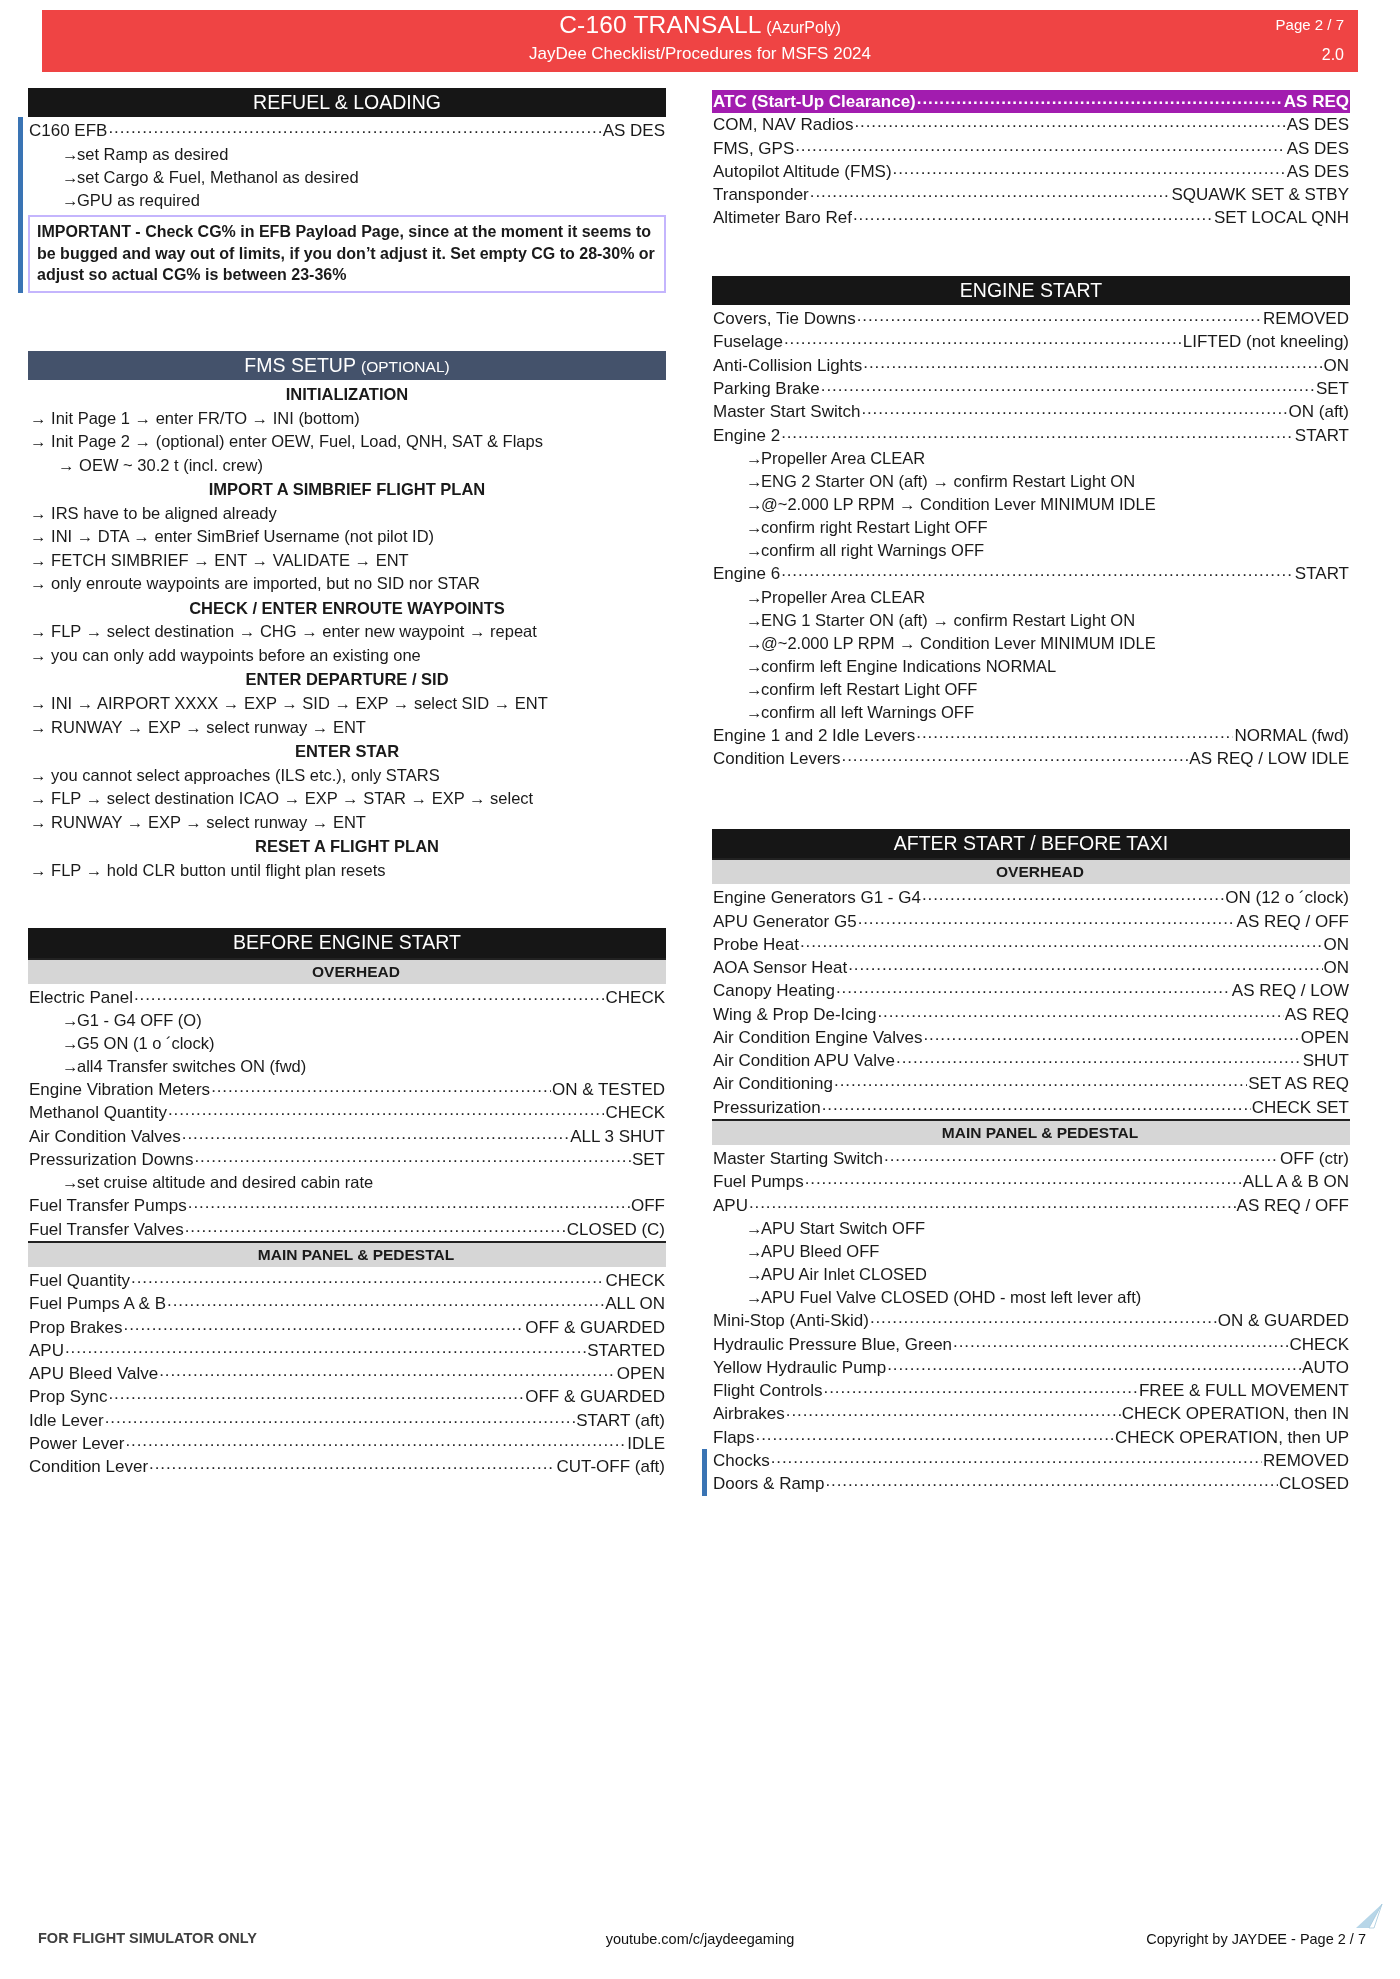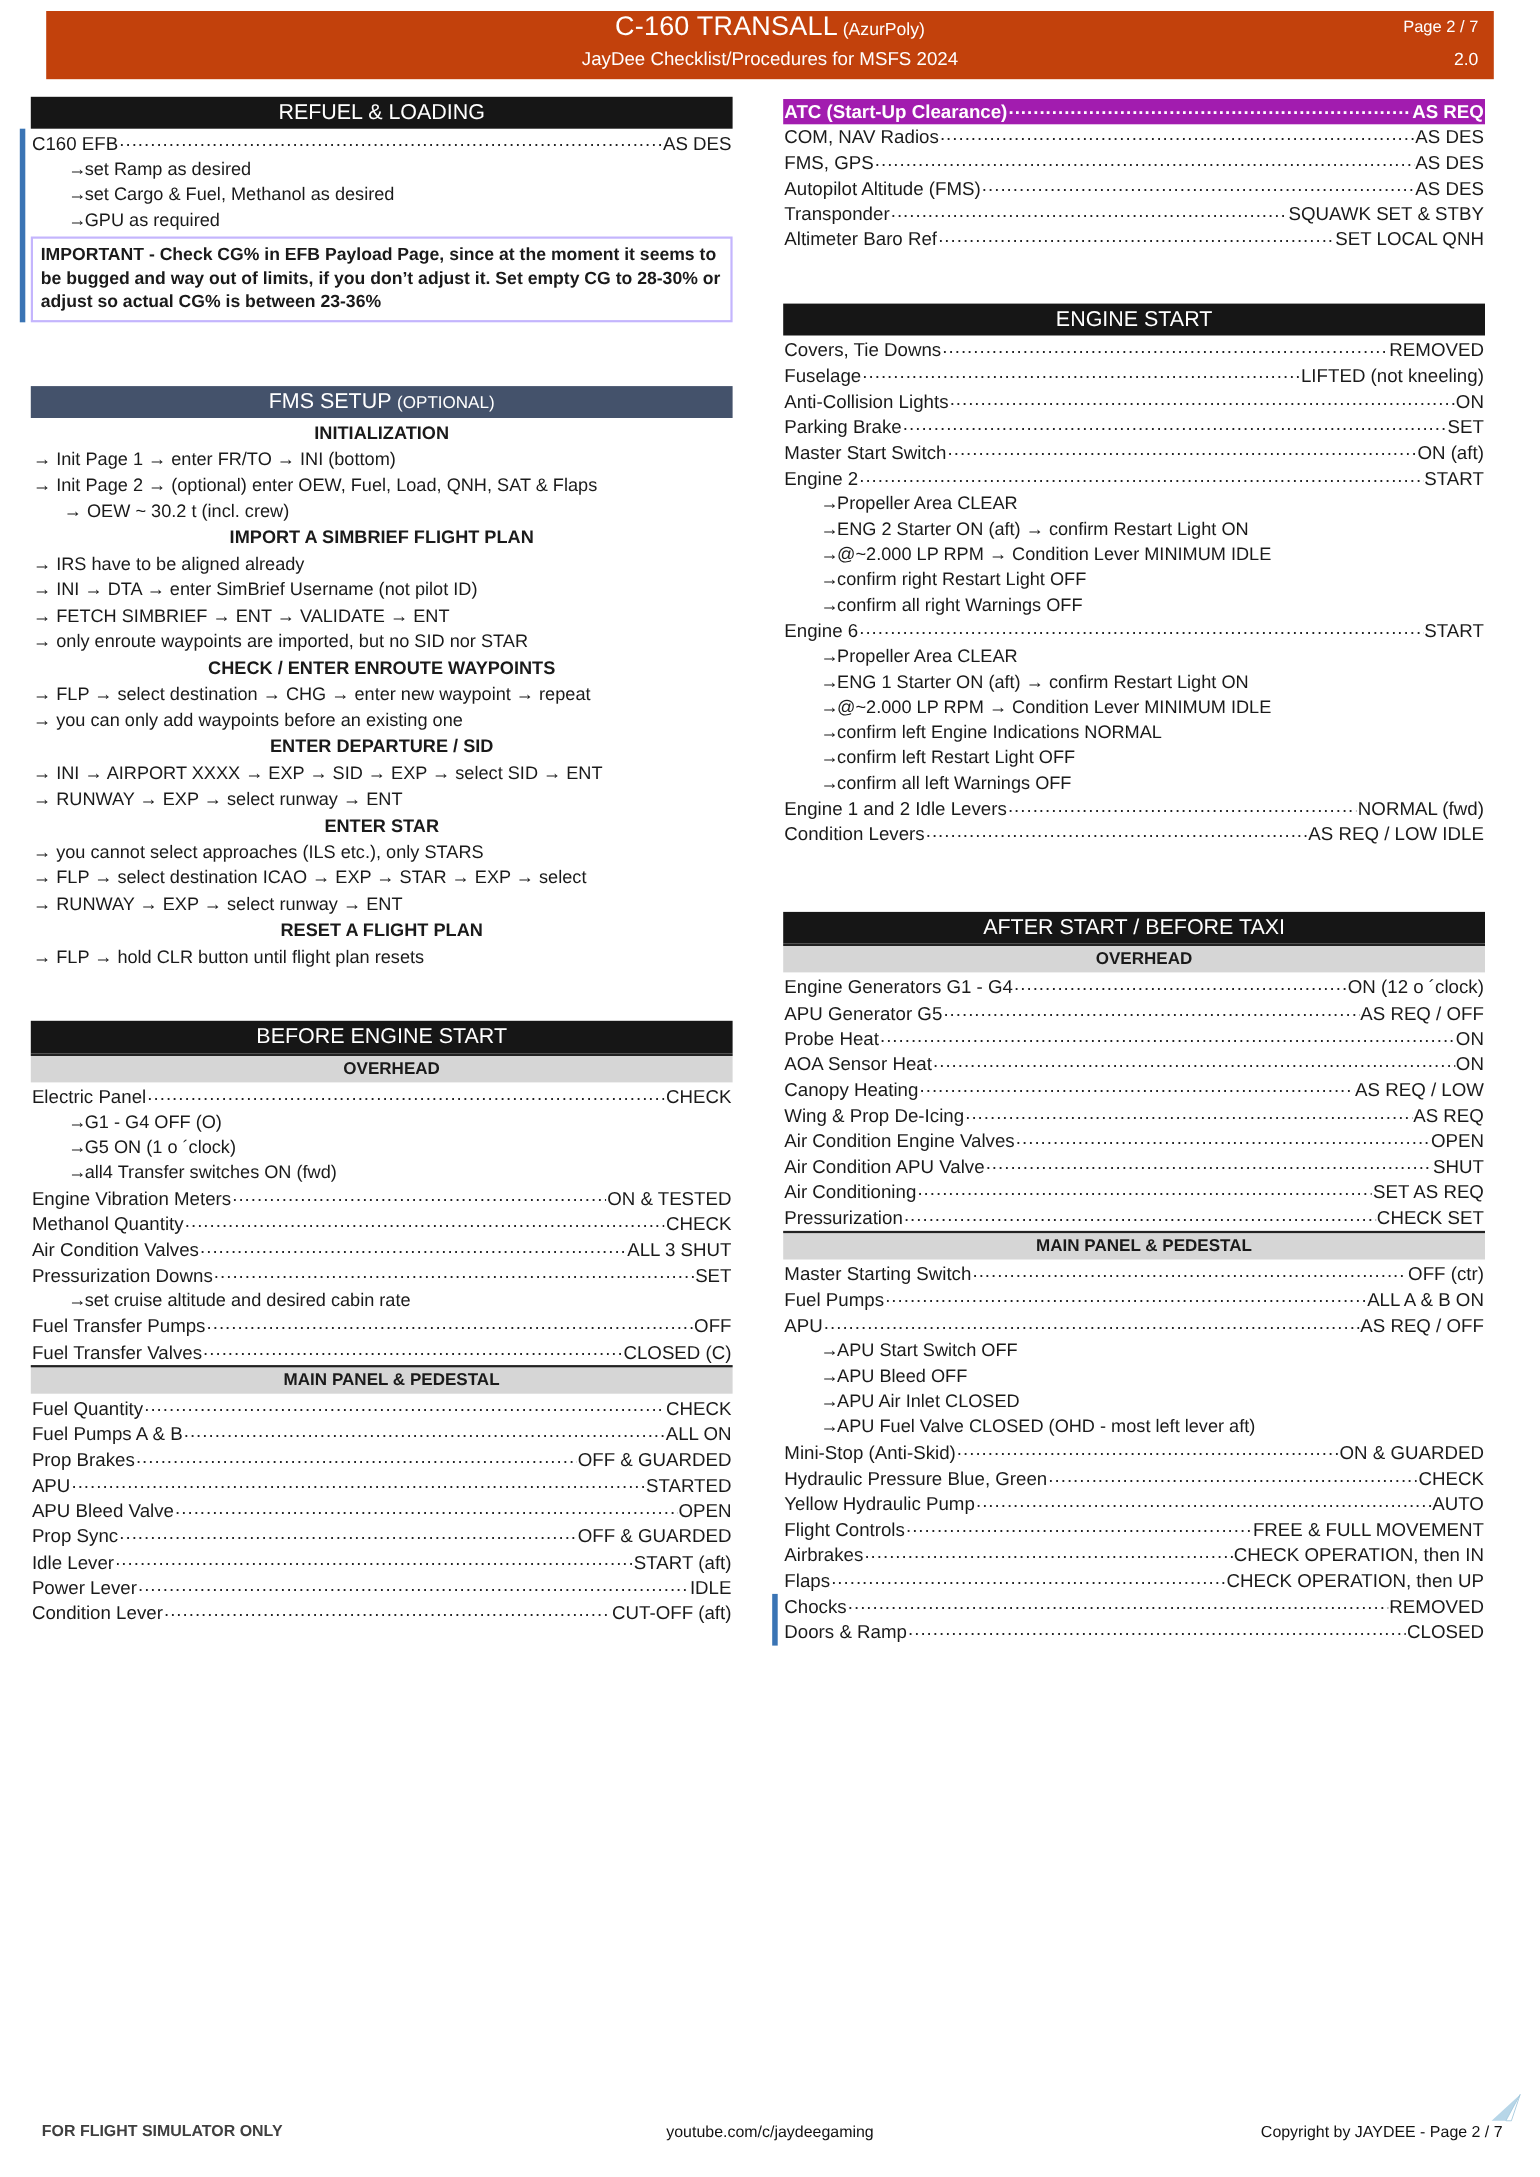--- a/index.html
+++ b/index.html
@@ -13,21 +13,21 @@
     color: #1a1a1a;
     position: relative;
     overflow: hidden;
   }
 
   
   .page-header {
     position: absolute;
     left: 42px; top: 10px;
     width: 1316px; height: 62px;
-    background: #c2410c;
+    background: #ef4444;
     color: #ffffff;
   }
   .hdr-row { position: relative; height: 31px; }
   .hdr-center {
     position: absolute; left: 0; right: 0;
     text-align: center;
     white-space: nowrap;
   }
   .hdr-title-main { font-size: 24.5px; letter-spacing: .2px; }
   .hdr-title-sub { font-size: 16px; }

